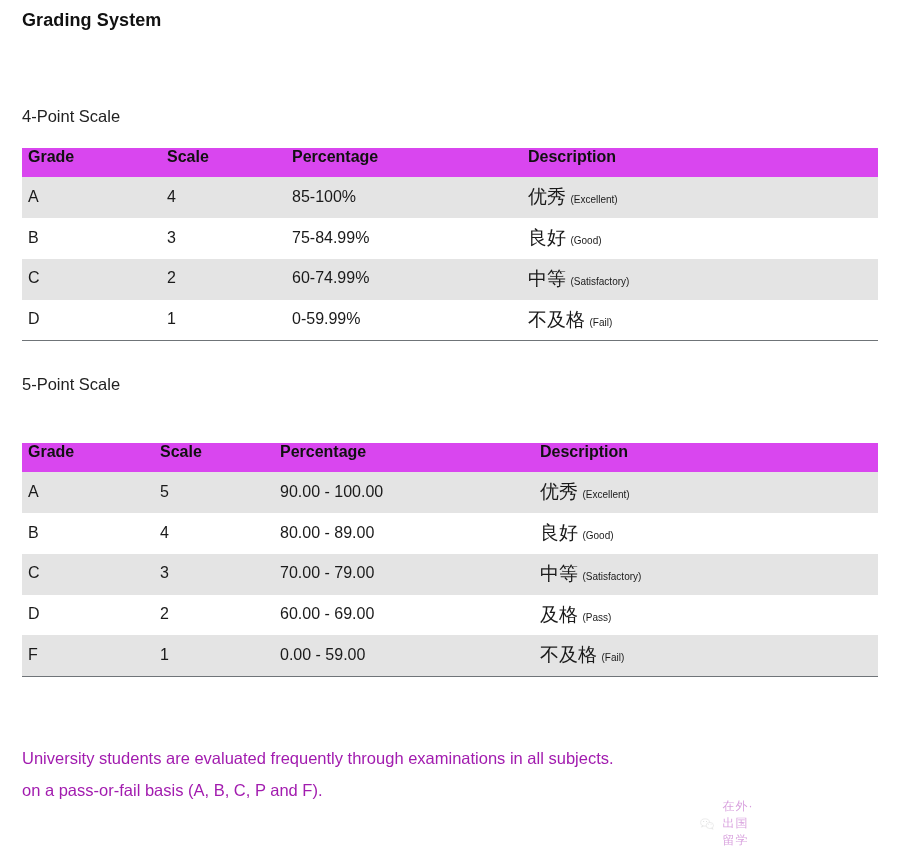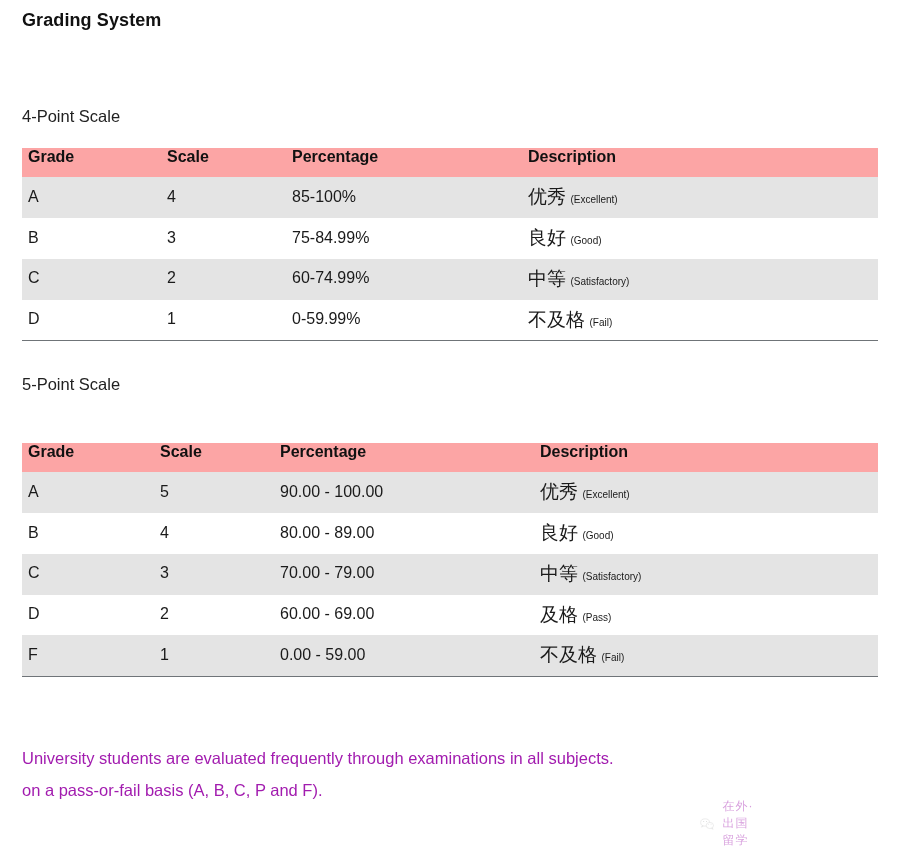--- a/index.html
+++ b/index.html
@@ -54,21 +54,21 @@
   .grade-table.t4 { top: 148px; }
   .grade-table.t5 { top: 443px; }
 
   .grade-table th {
     text-align: left;
     font-size: 16px;
     font-weight: bold;
     color: #111111;
     padding: 0 0 11px 0;
     vertical-align: bottom;
-    background: #fca5a5;
+    background: #d946ef;
   }
   .grade-table td {
     text-align: left;
     font-size: 16px;
     font-weight: normal;
     color: #1a1a1a;
     padding: 9px 0 10px 0;
     vertical-align: middle;
     line-height: 1.15;
   }

